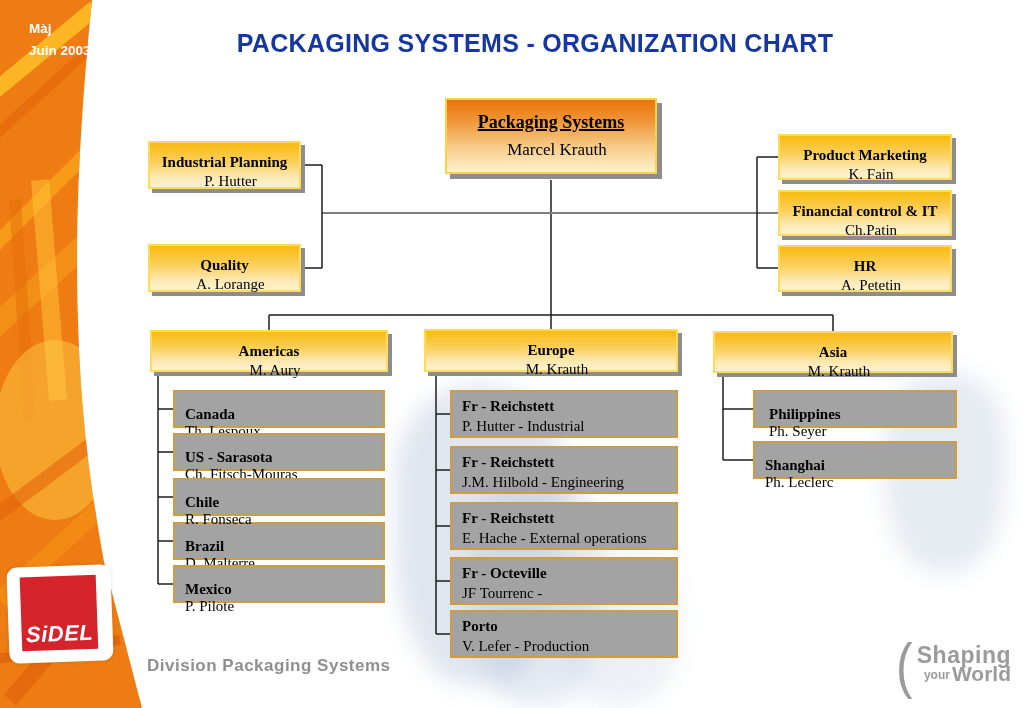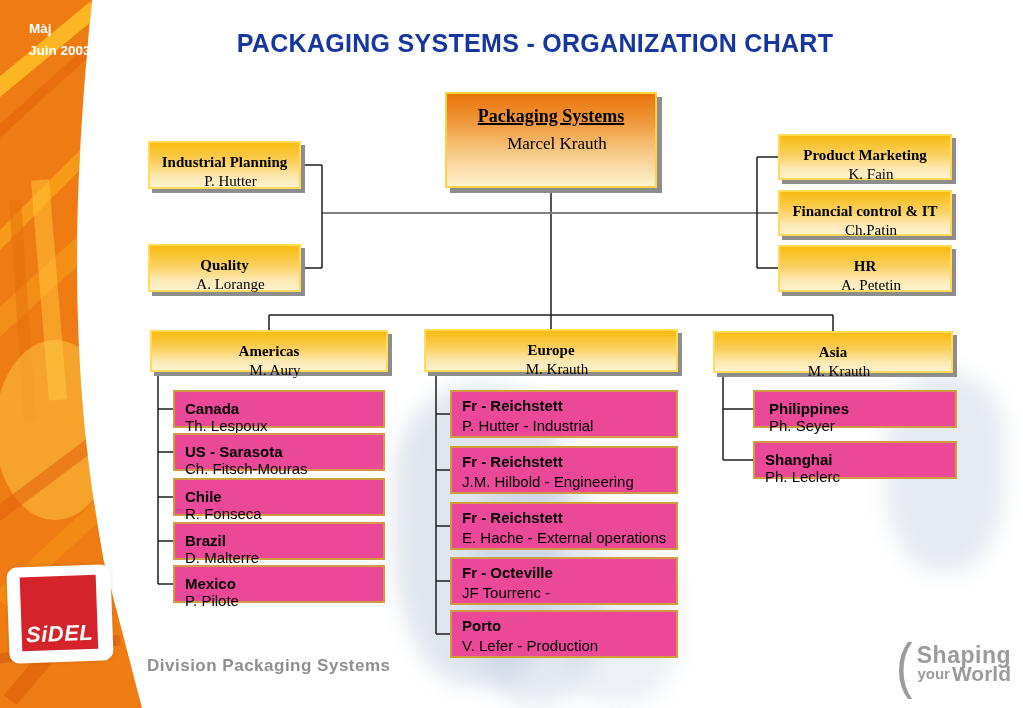--- a/index.html
+++ b/index.html
@@ -36,36 +36,36 @@
         font-family:"Liberation Serif","DejaVu Serif",serif;
         background:linear-gradient(180deg,#F9BB10 0%,#FAD060 45%,#FCE9B4 78%,#FDF2CE 100%);
         border:2px solid #FFDB57;box-shadow:4px 4px 0 #8d8d8d;}
   .gbox .bt{font-weight:bold;font-size:15px;line-height:19px;margin-top:10px;}
   .gbox .bn{font-size:15px;line-height:19px;margin-left:12px;}
   .root{background:linear-gradient(180deg,#E97409 0%,#F0973A 30%,#F7CB88 65%,#FCF2CF 100%);
         border:2px solid #FFD23F;box-shadow:5px 5px 0 #8d8d8d;}
   .root .bt{font-size:18px;text-decoration:underline;text-decoration-thickness:2px;margin-top:13px;}
   .root .bn{font-size:17px;margin-top:8px;}
 
-  .cbox{position:absolute;z-index:3;box-sizing:border-box;background:#ec4899;border:2px solid #D09C3F;
-        font-family:Liberation Sans, sans-serif;color:#000;padding:8px 4px 0 10px;text-align:left;}
+  .cbox{position:absolute;z-index:3;box-sizing:border-box;background:#a3a3a3;border:2px solid #D09C3F;
+        font-family:Liberation Serif, serif;color:#000;padding:14px 4px 0 10px;text-align:left;}
   .cbox .ct{font-weight:bold;font-size:15px;line-height:17px;}
   .cbox .cn{font-size:15px;line-height:17px;}
   .cbox.tall{padding-top:4px;}
   .cbox.tall .ct,.cbox.tall .cn{line-height:20px;}
 
   
   .division{position:absolute;left:147px;top:656px;color:#8F8F8F;font-weight:bold;
             font-size:17px;letter-spacing:.5px;}
   .tagline{position:absolute;right:12px;top:636px;color:#9B9B9B;display:flex;align-items:flex-start;}
   .tagline .paren{font-size:62px;line-height:58px;font-weight:300;margin-right:2px;transform:scaleX(.8);}
   .tl-words{display:inline-block;text-align:right;padding-top:8px;}
   .tl1{display:block;font-size:23px;font-weight:bold;letter-spacing:.5px;line-height:22px;text-align:left;}
   .tl2{display:block;line-height:20px;margin-top:-2px;}
-  .tl2s{font-size:15px;font-weight:bold;margin-right:2px;vertical-align:2px;}
+  .tl2s{font-size:12px;font-weight:bold;margin-right:2px;vertical-align:2px;}
   .tl2b{font-size:21px;font-weight:bold;}
 </style>
 </head>
 <body>
 
 <div class="stage">
 
   <div class="wm wm1"></div>
   <div class="wm wm2"></div>
   <div class="wm wm3"></div>
@@ -131,21 +131,21 @@
     <line x1="436" y1="470" x2="450" y2="470"></line>
     <line x1="436" y1="526" x2="450" y2="526"></line>
     <line x1="436" y1="581" x2="450" y2="581"></line>
     <line x1="436" y1="634" x2="450" y2="634"></line>
 
     <line x1="723" y1="373" x2="723" y2="460"></line>
     <line x1="723" y1="409" x2="753" y2="409"></line>
     <line x1="723" y1="460" x2="753" y2="460"></line>
   </svg>
 
-  <div class="gbox root" style="left:445px;top:92px;width:212px;height:96px">
+  <div class="gbox root" style="left:445px;top:98px;width:212px;height:76px">
     <div class="bt">Packaging Systems</div>
     <div class="bn">Marcel Krauth</div>
   </div>
 
   <div class="gbox" style="left:148px;top:141px;width:153px;height:48px">
     <div class="bt">Industrial Planning</div>
     <div class="bn">P. Hutter</div>
   </div>
   <div class="gbox" style="left:148px;top:244px;width:153px;height:48px">
     <div class="bt">Quality</div>

